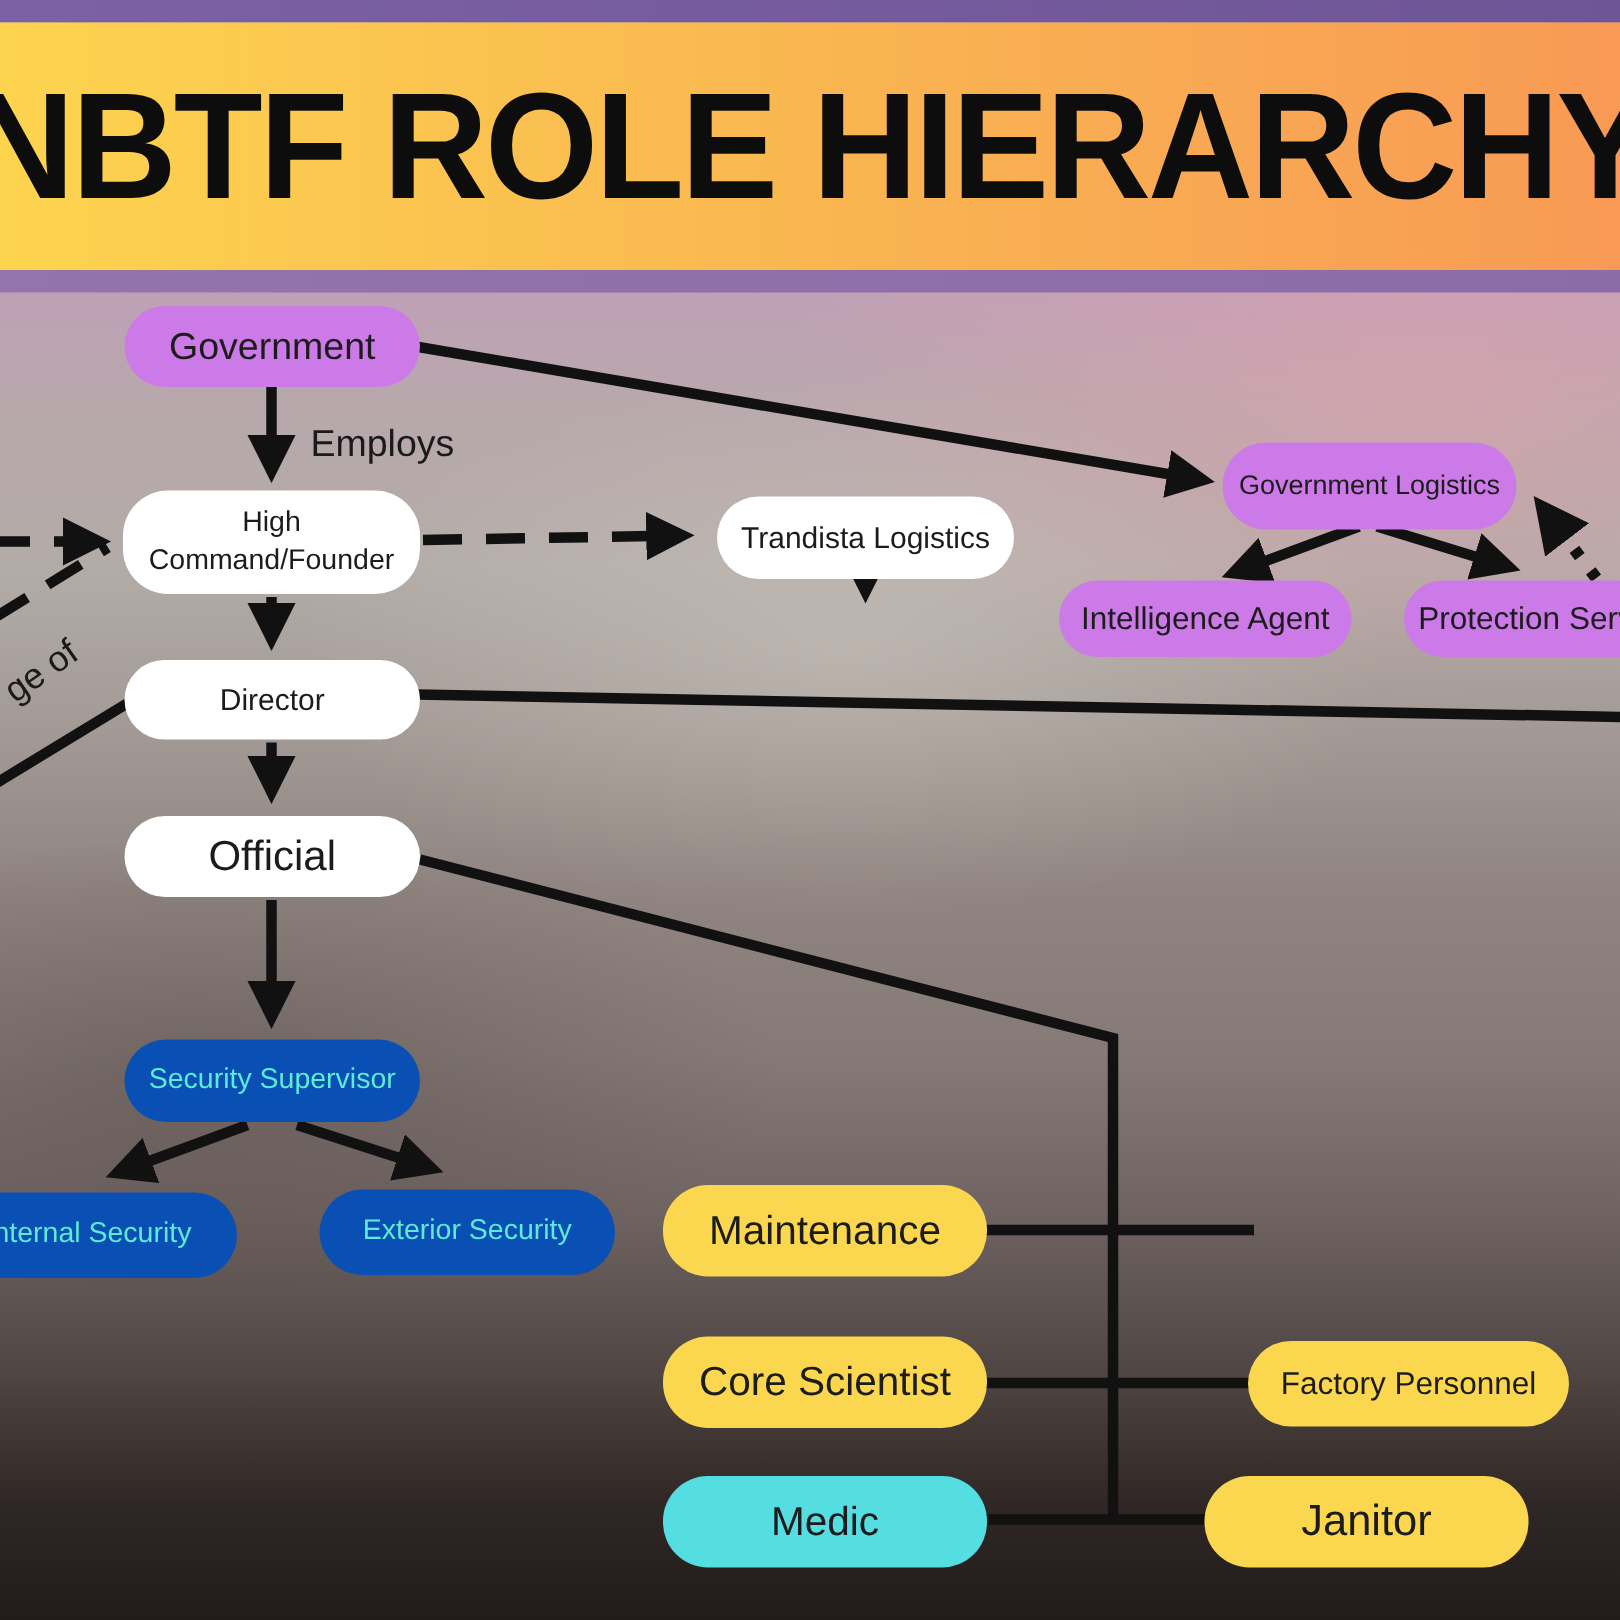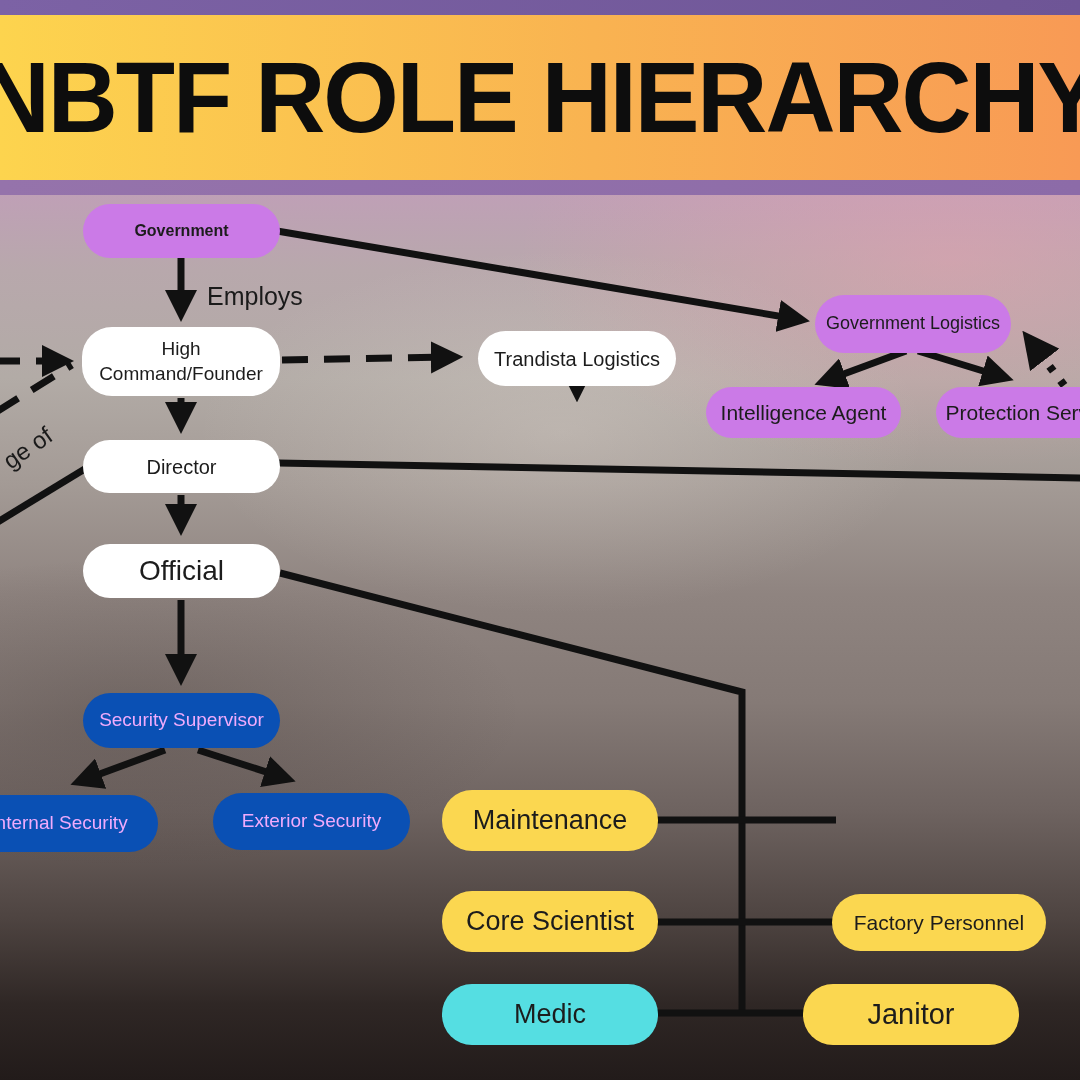--- a/index.html
+++ b/index.html
@@ -33,21 +33,21 @@
   }
   
   .node{
     position:absolute;display:flex;align-items:center;justify-content:center;
     border-radius:30px;color:#1c1c1c;text-align:center;z-index:2;
     line-height:1.3;white-space:nowrap;
   }
   .two-line{white-space:pre-line;}
   .purple{background:#cb7ae7;}
   .white{background:#ffffff;}
-  .blue{background:#0a50b4;color:#f0abfc;}
+  .blue{background:#0a50b4;color:#5eead4;}
   .yellow{background:#fbd750;}
   .cyan{background:#55dee2;}
   
   svg.wires{position:absolute;inset:0;z-index:1;}
   svg.wires line, svg.wires polyline{stroke:#111111;fill:none;}
   .edge-label{position:absolute;z-index:3;color:#1a1a1a;}
 </style>
 </head>
 <body>
 
@@ -93,21 +93,21 @@
     <line x1="198" y1="750" x2="288" y2="779" stroke-width="7" marker-end="url(#ah)"></line>
 
     <line x1="906" y1="351" x2="822" y2="382" stroke-width="7" marker-end="url(#ah)"></line>
     <line x1="918" y1="351" x2="1006" y2="378" stroke-width="7" marker-end="url(#ah)"></line>
     <line x1="1086" y1="414" x2="1028" y2="338" stroke-width="8" stroke-dasharray="6 12" marker-end="url(#ah)"></line>
   </svg>
 
   <div class="edge-label" style="left:207px;top:282px;font-size:25px;text-align:right;">Employs</div>
   <div class="edge-label" style="left:-2px;top:452px;font-size:24px;transform:rotate(-35deg);transform-origin:left top;">ge of</div>
 
-  <div class="node purple" style="left:83px;top:204px;width:197px;height:54px;font-size:16px;font-weight:bold;">Government</div>
+  <div class="node purple" style="left:83px;top:204px;width:197px;height:54px;font-size:25px;">Government</div>
 
   <div class="node white two-line" style="left:82px;top:327px;width:198px;height:69px;font-size:19px;">High
 Command/Founder</div>
 
   <div class="node white" style="left:478px;top:331px;width:198px;height:55px;font-size:20px;">Trandista Logistics</div>
 
 
   <div class="node purple" style="left:815px;top:295px;width:196px;height:58px;font-size:18px;">Government Logistics</div>
 
   <div class="node purple" style="left:706px;top:387px;width:195px;height:51px;font-size:21px;">Intelligence Agent</div>

